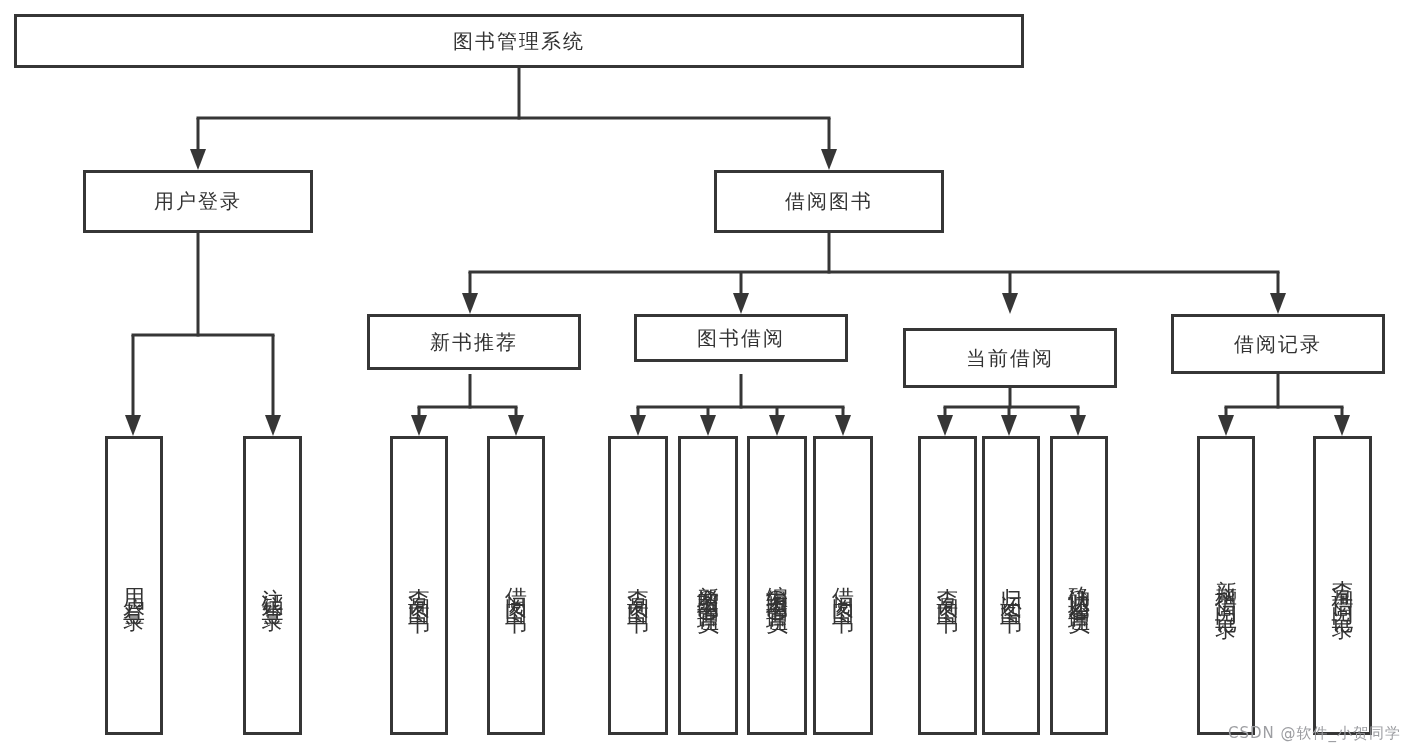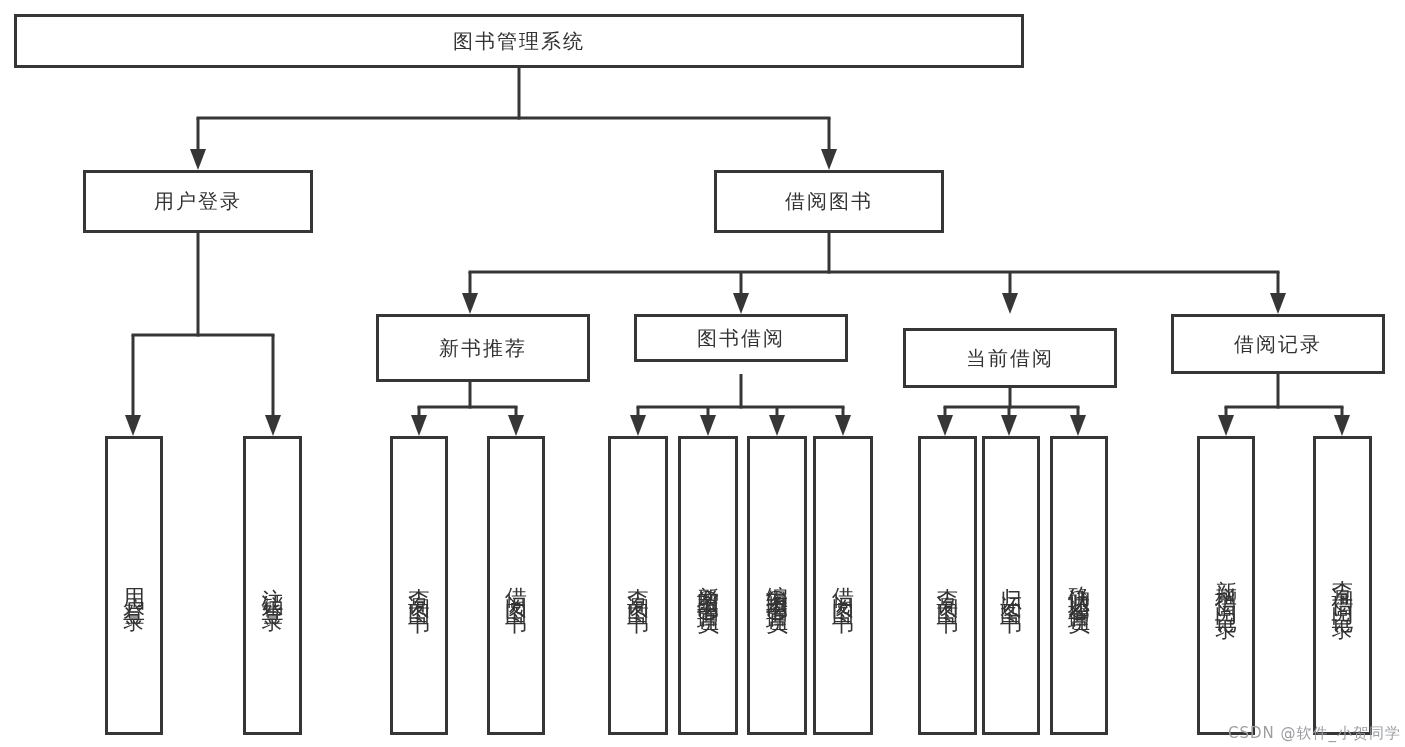--- a/index.html
+++ b/index.html
@@ -98,21 +98,21 @@
     <span class="hlabel">图书管理系统</span>
   </div>
 
   <div class="box" style="left:83px;top:170px;width:230px;height:63px">
     <span class="hlabel">用户登录</span>
   </div>
   <div class="box" style="left:714px;top:170px;width:230px;height:63px">
     <span class="hlabel">借阅图书</span>
   </div>
 
-  <div class="box" style="left:376px;top:314px;width:214px;height:68px">
+  <div class="box" style="left:367px;top:314px;width:214px;height:56px">
     <span class="hlabel">新书推荐</span>
   </div>
   <div class="box" style="left:634px;top:314px;width:214px;height:48px">
     <span class="hlabel">图书借阅</span>
   </div>
   <div class="box" style="left:903px;top:328px;width:214px;height:60px">
     <span class="hlabel">当前借阅</span>
   </div>
   <div class="box" style="left:1171px;top:314px;width:214px;height:60px">
     <span class="hlabel">借阅记录</span>

